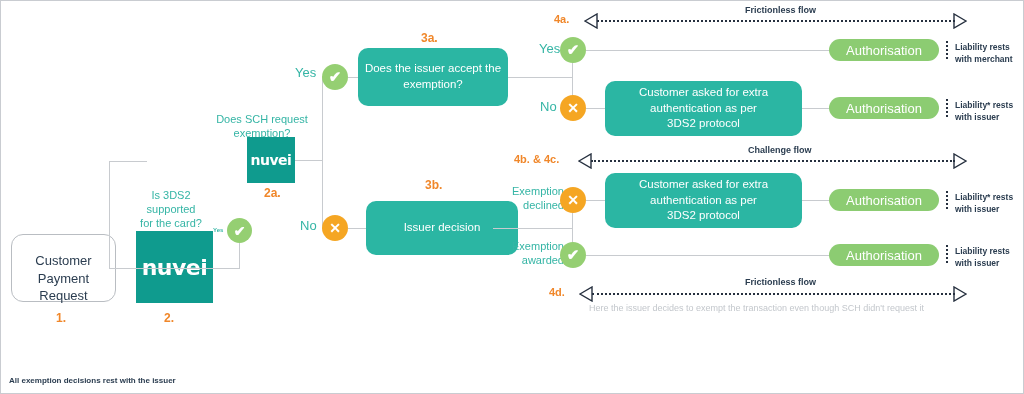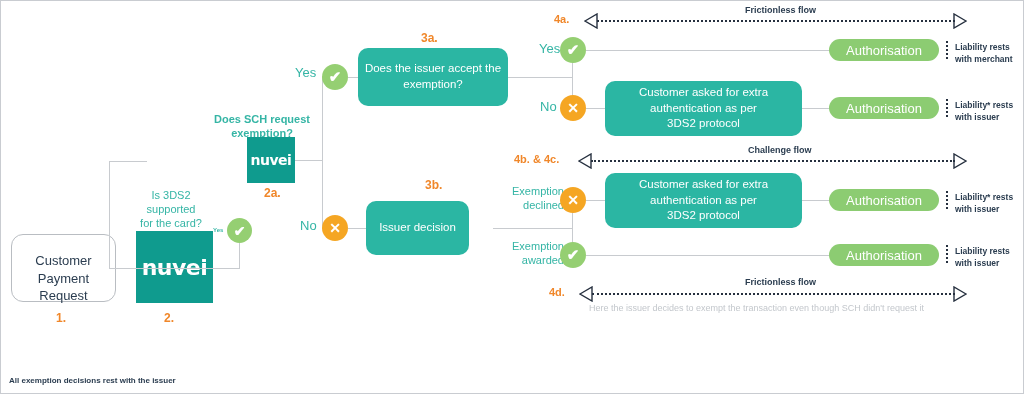--- a/index.html
+++ b/index.html
@@ -126,21 +126,21 @@
   <div class="abs badge badge-yes" style="left:226px;top:217px;width:25px;height:25px;font-size:14px;">
     <span>✔</span>
   </div>
 
   <div class="abs vline" style="left:238px;top:242px;height:26px;"></div>
   <div class="abs hline" style="left:108px;top:267px;width:131px;opacity:0;"></div>
   <div class="abs vline" style="left:108px;top:160px;height:108px;"></div>
   <div class="abs hline" style="left:108px;top:267px;width:130px;"></div>
   <div class="abs hline" style="left:108px;top:160px;width:38px;"></div>
 
-  <div class="abs smalllabel tteal" style="left:196px;top:112px;width:130px;white-space:pre-line;font-weight:bold;">Does SCH request
+  <div class="abs smalllabel tteal" style="left:196px;top:112px;width:130px;white-space:pre-line;">Does SCH request
 exemption?</div>
   <div class="abs nuveibox" style="left:246px;top:136px;width:48px;height:46px;">
     <span class="nuvei-word" style="font-size:14px;">nuvei</span>
   </div>
   <div class="abs stepnum torange" style="left:263px;top:185px;">2a.</div>
 
   <div class="abs hline" style="left:294px;top:159px;width:27px;"></div>
   <div class="abs vline" style="left:321px;top:75px;height:153px;"></div>
 
   <div class="abs tteal" style="left:294px;top:64px;font-size:13px;">Yes</div>
@@ -205,21 +205,21 @@
     <polygon points="13,8 1,1 1,15" fill="none" stroke="#26303f" stroke-width="1.4"></polygon>
   </svg>
 
   <div class="abs tteal" style="left:299px;top:217px;font-size:13px;">No</div>
   <div class="abs badge badge-no" style="left:321px;top:214px;width:26px;height:26px;font-size:14px;">
     <span>✕</span>
   </div>
   <div class="abs hline" style="left:347px;top:227px;width:18px;"></div>
 
   <div class="abs stepnum torange" style="left:424px;top:177px;">3b.</div>
-  <div class="abs roundbox" style="left:365px;top:200px;width:103px;height:54px;font-size:11.5px;">
+  <div class="abs roundbox" style="left:365px;top:200px;width:152px;height:54px;font-size:11.5px;">
     <span style="white-space:pre-line;">Issuer decision</span>
   </div>
 
   <div class="abs hline" style="left:492px;top:227px;width:79px;"></div>
   <div class="abs vline" style="left:571px;top:199px;height:57px;"></div>
 
   <div class="abs smalllabel tteal" style="left:493px;top:184px;width:70px;text-align:right;white-space:pre-line;">Exemption
 declined</div>
   <div class="abs badge badge-no" style="left:559px;top:186px;width:26px;height:26px;font-size:14px;">
     <span>✕</span>

